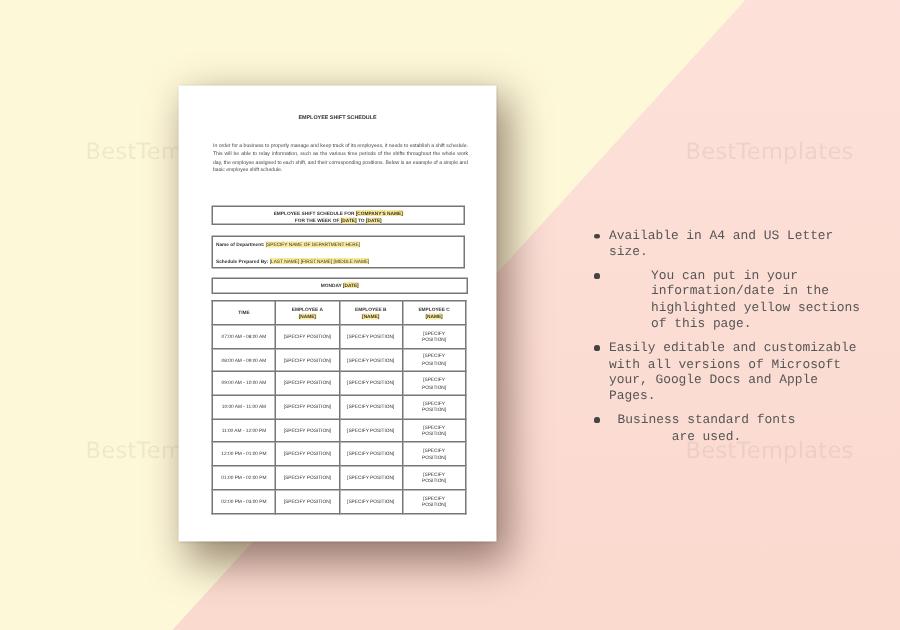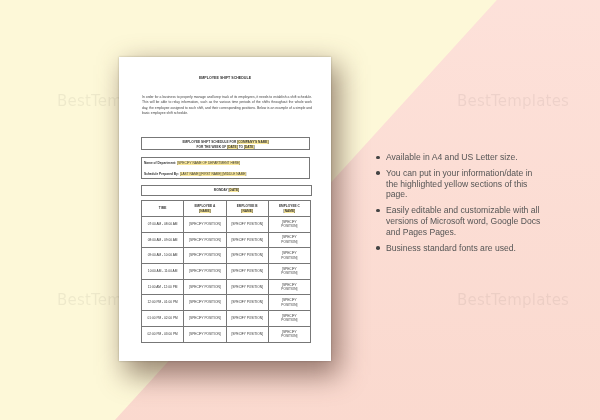--- a/index.html
+++ b/index.html
@@ -49,23 +49,23 @@
     table.sched {
       position: absolute; left: 22px; top: 143px; width: 170px;
       border-collapse: collapse; font-size: 3.2px; color: #333; table-layout: fixed;
     }
     table.sched th, table.sched td {
       border: 0.8px solid #777; text-align: center; vertical-align: middle; padding: 0;
     }
     table.sched th { height: 15px; font-weight: bold; line-height: 4.6px; }
     table.sched td { height: 14.7px; line-height: 4.6px; }
     .bullets {
-      position: absolute; left: 376px; top: 152px; width: 180px;
+      position: absolute; left: 396px; top: 152px; width: 180px;
       font-size: 8.6px; color: #555; line-height: 10.8px;
-      font-family: Liberation Sans, sans-serif;
+      font-family: Liberation Mono, monospace;
     }
     .bullet { position: relative; padding-left: 10px; margin-bottom: 5px; }
     .bullet .dot {
       position: absolute; left: 0; top: 3.5px; width: 3.5px; height: 3.5px;
       border-radius: 50%; background: #444;
     }
   </style>
 </head>
 <body>
 
@@ -169,23 +169,23 @@
         <td style="padding:0 8px;">[SPECIFY POSITION]</td>
       </tr>
     </tbody>
   </table>
 </div>
 
 <div class="bullets">
   <div class="bullet"><span class="dot"></span><span>Available in A4 and US Letter size.</span></div>
   <div class="bullet">
       <span class="dot"></span>
-      <span style="display:block;width:150px;">You can put in your information/date in the highlighted yellow sections of this page.</span>
+      <span style="display:block;width:150px;margin-left:28px;">You can put in your information/date in the highlighted yellow sections of this page.</span>
     </div>
   <div class="bullet">
       <span class="dot"></span>
-      <span style="display:block;width:170px;">Easily editable and customizable with all versions of Microsoft word, Google Docs and Pages Pages.</span>
+      <span style="display:block;width:170px;">Easily editable and customizable with all versions of Microsoft your, Google Docs and Apple Pages.</span>
     </div>
   <div class="bullet">
       <span class="dot"></span>
       <span style="display:block;width:130px;text-align:center;">Business standard fonts are used.</span>
     </div>
 </div>
 
 </body></html>

